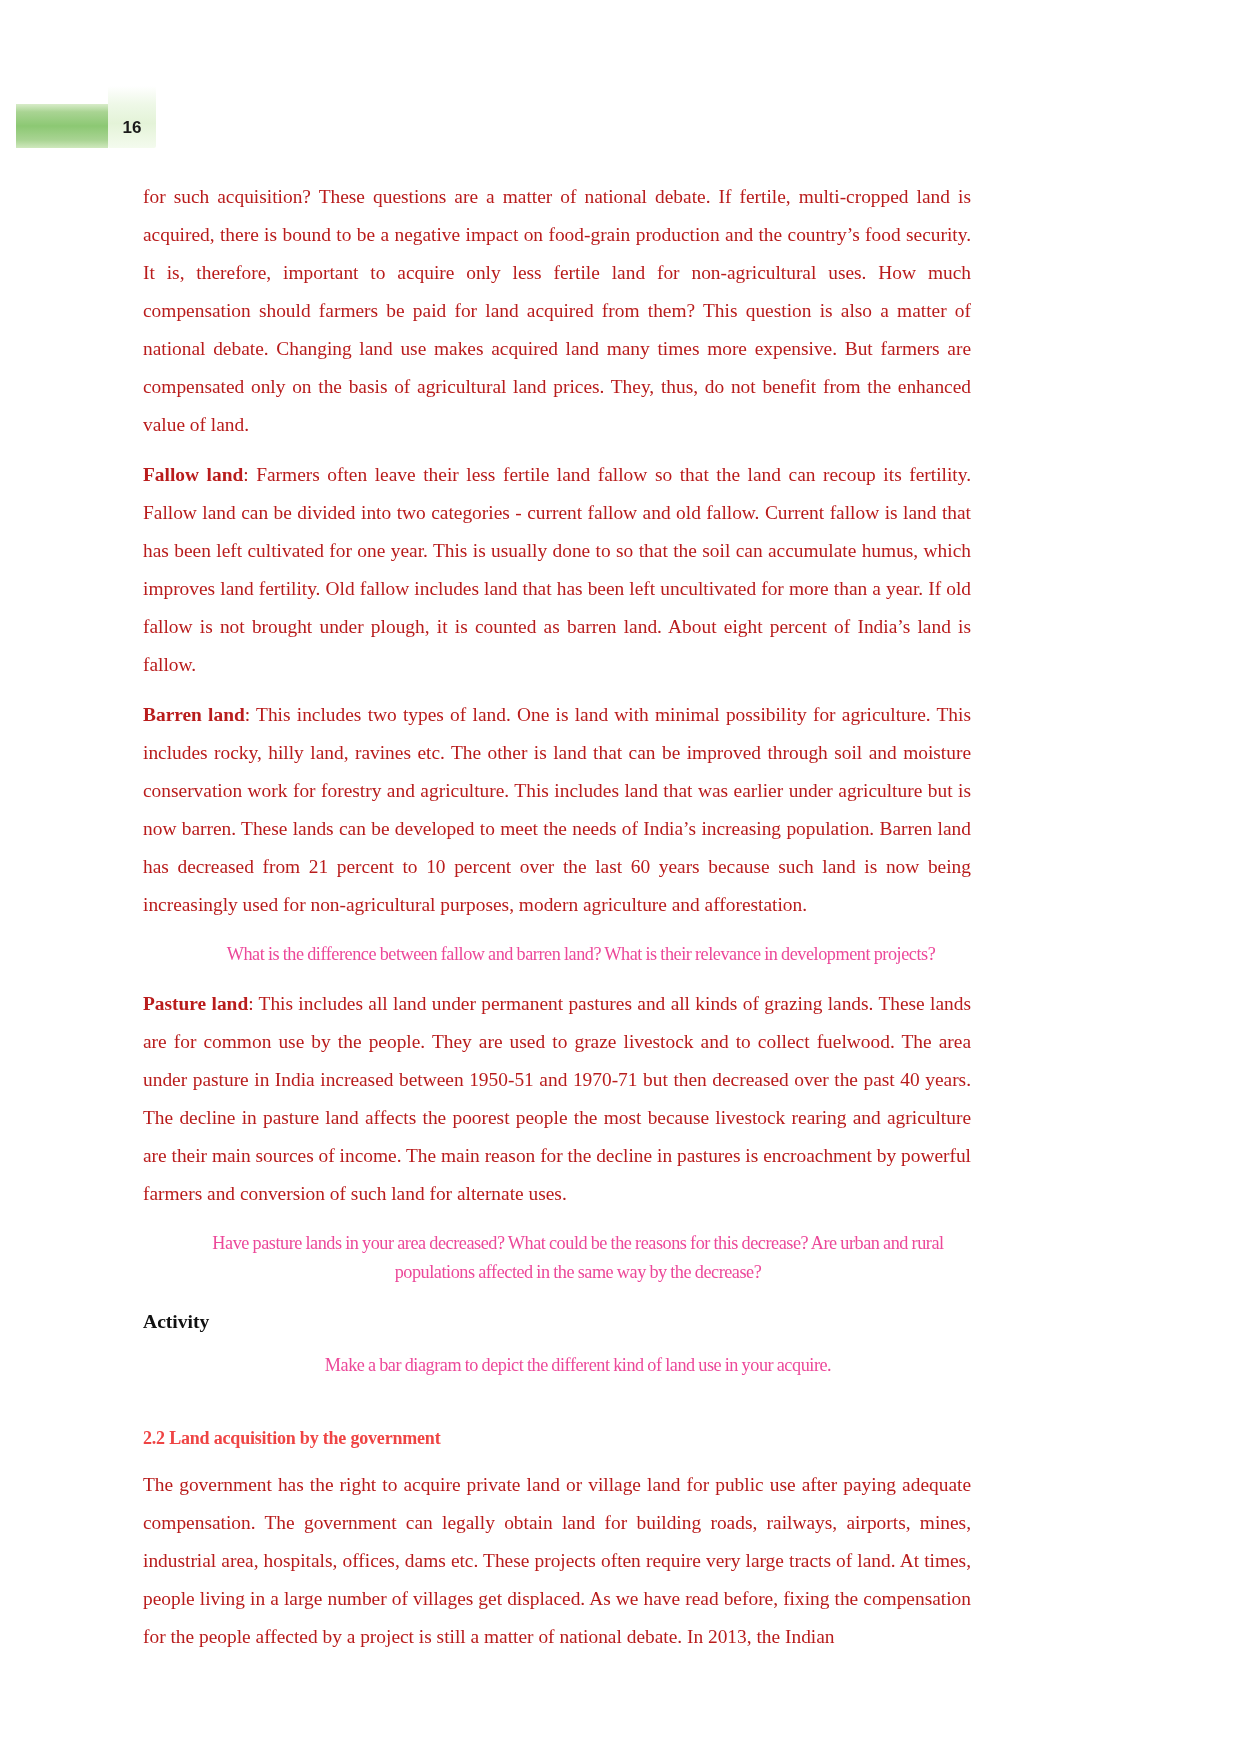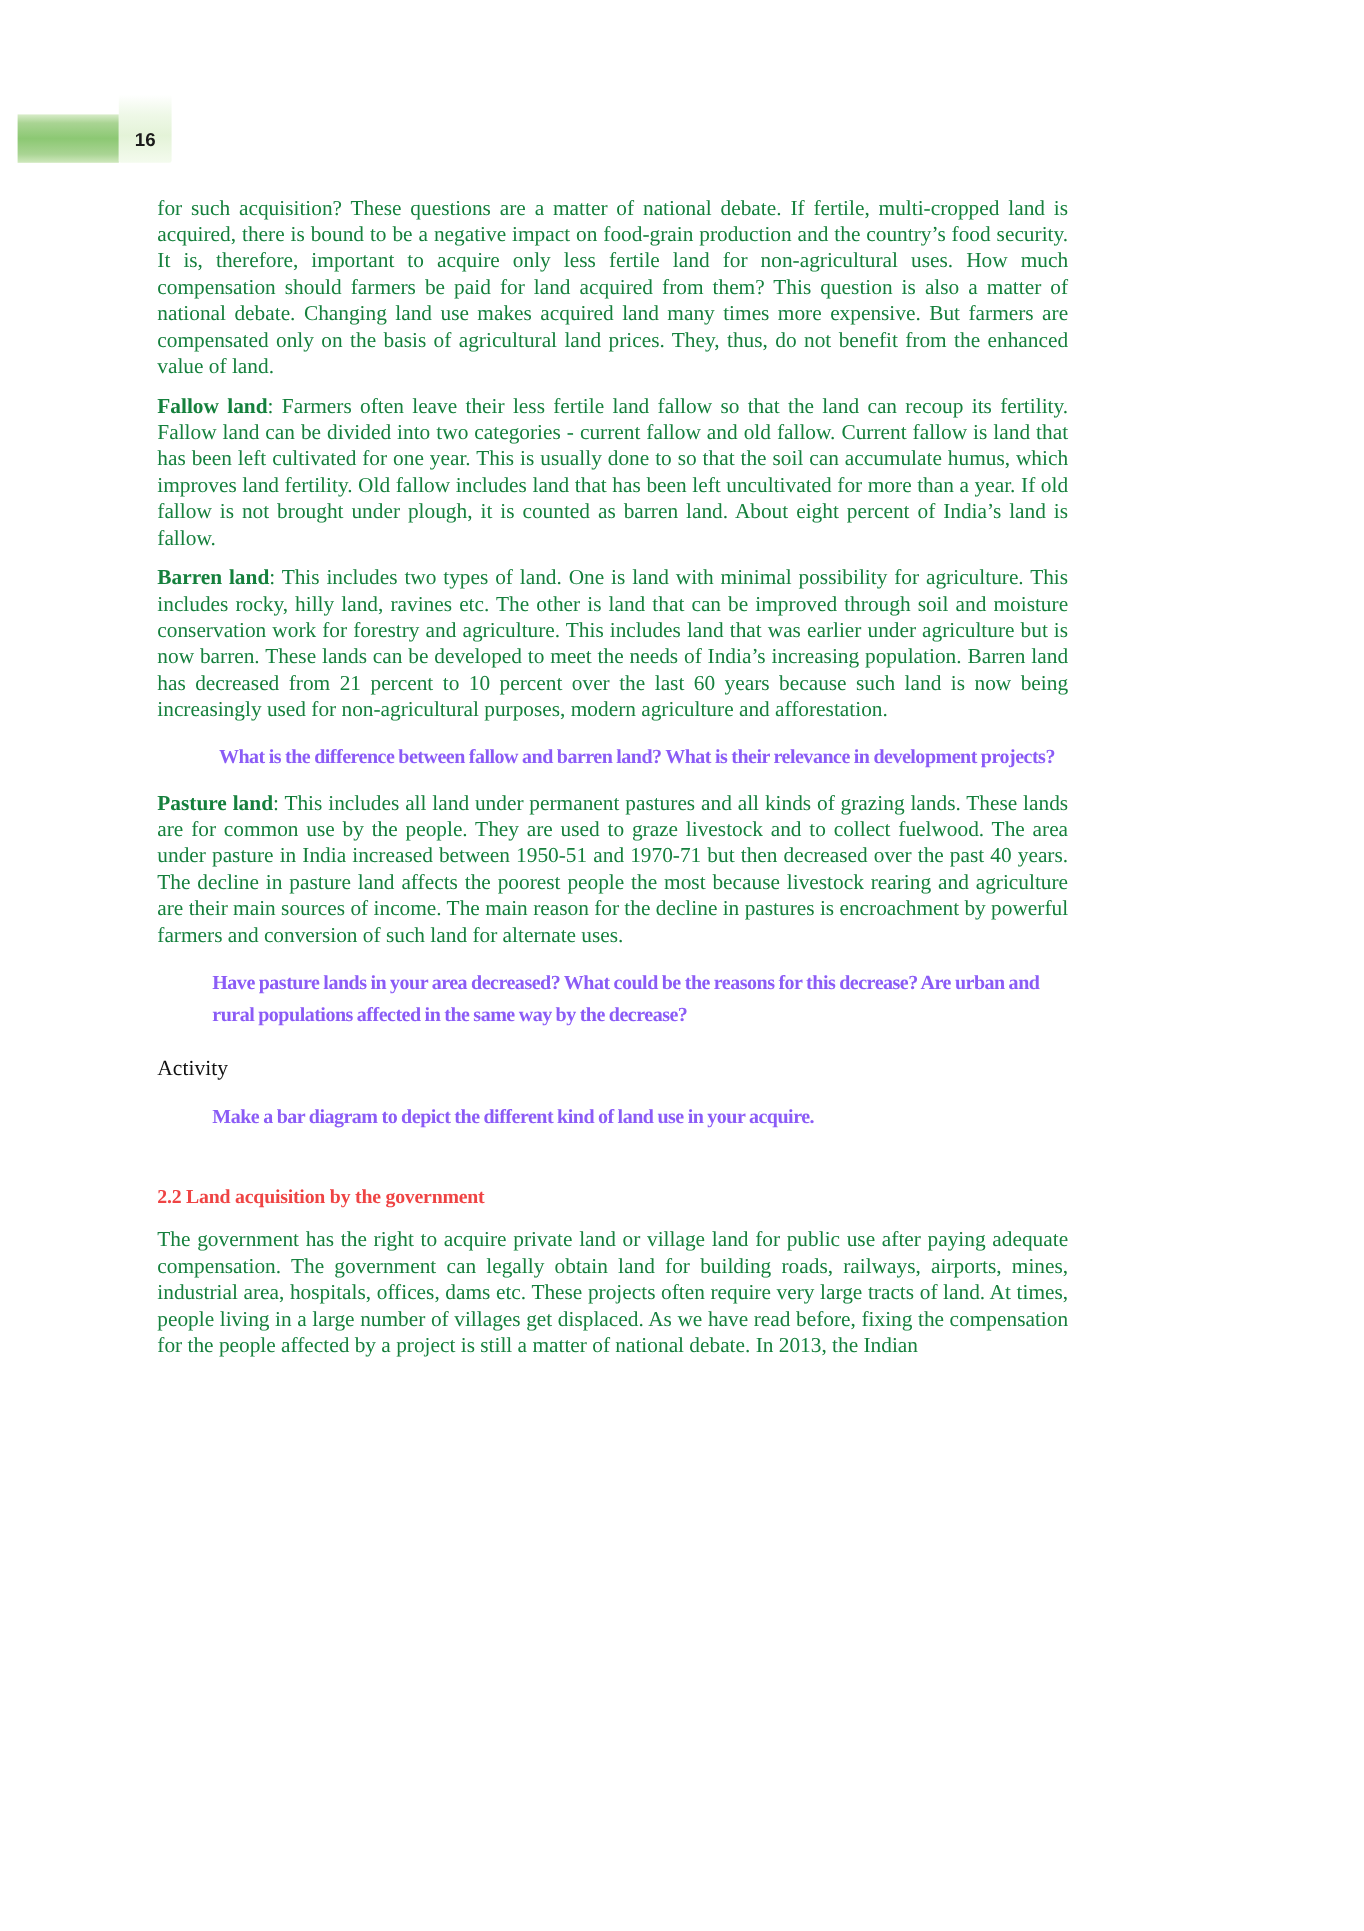--- a/index.html
+++ b/index.html
@@ -74,55 +74,55 @@
   .content {
     position: absolute;
     left: 143px;
     top: 178px;
     width: 828px;
   }
 
   p.body {
     margin: 0 0 12px 0;
     font-size: 19.4px;
-    line-height: 24px;
+    line-height: 38px;
     text-align: justify;
     text-justify: inter-word;
-    color: #15803d;
+    color: #b91c1c;
     hyphens: none;
   }
   p.body:last-child { margin-bottom: 0; }
 
   .lead {
     font-weight: bold;
   }
 
   .spaced { margin-top: 17px; }
 
   
   .prompt {
     margin: 16px 0 16px 0;
     padding-left: 50px;
     padding-right: 8px;
-    color: #8b5cf6;
+    color: #ec4899;
     font-family: "Liberation Serif", "DejaVu Serif", serif;
-    font-weight: bold;
+    font-weight: normal;
     font-size: 18.2px;
     line-height: 29px;
     letter-spacing: -0.45px;
     word-spacing: -0.5px;
-    text-align: left;
+    text-align: center;
   }
   .prompt.center-ish { padding-left: 56px; }
 
   
   .activity-head {
     margin: 22px 0 0 0;
     font-size: 19.6px;
-    font-weight: normal;
+    font-weight: bold;
     color: #111111;
     line-height: 26px;
   }
 
   
   .section-head {
     margin: 44px 0 14px 0;
     font-size: 18px;
     font-weight: bold;
     color: #ef4444;

